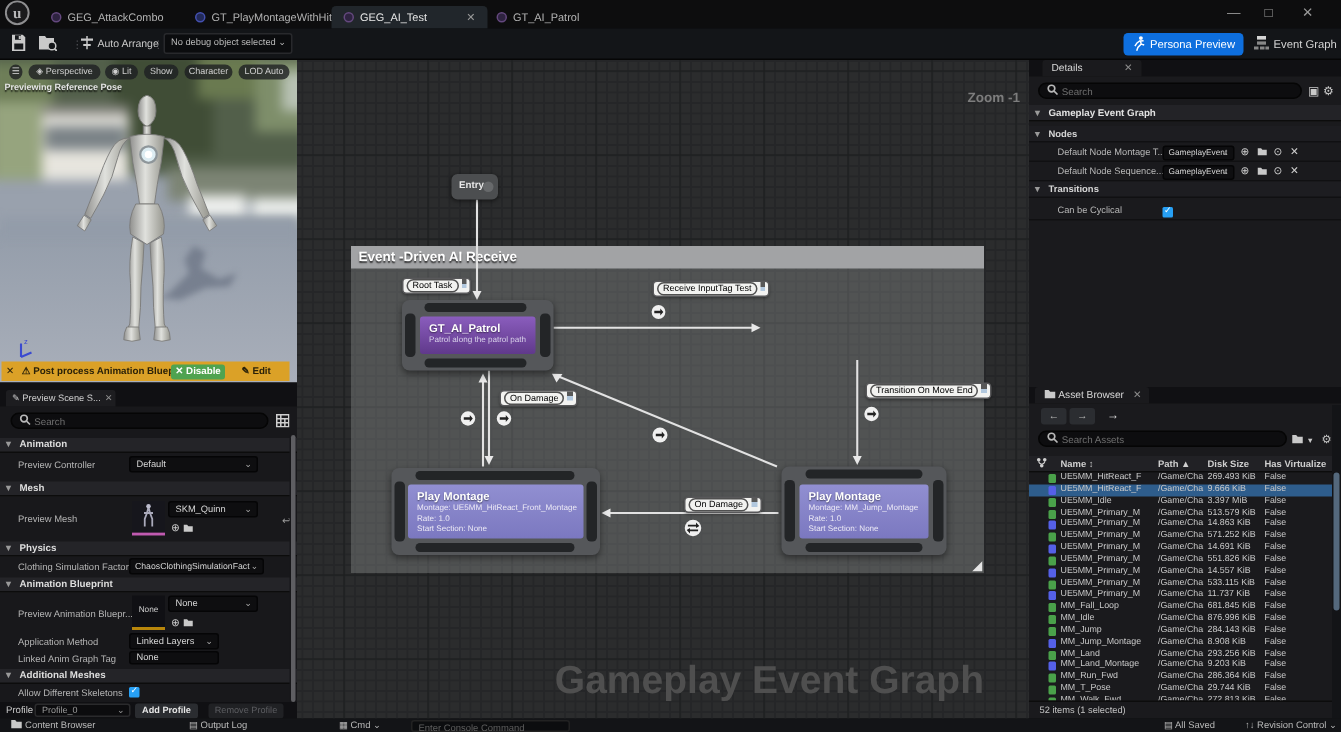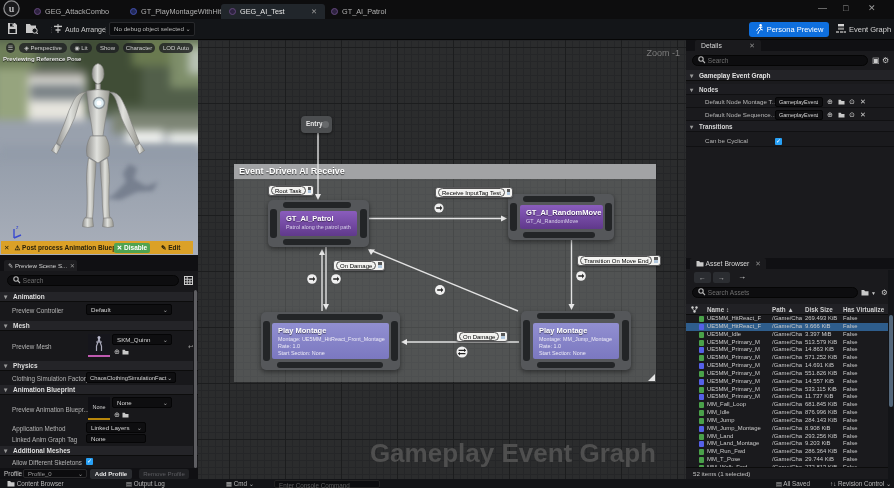--- a/index.html
+++ b/index.html
@@ -41,21 +41,21 @@
   #graph { position:absolute; left:198px; top:40px; width:488px; height:439px; overflow:hidden;
     background-color:#2b2c2d;
     background-image:
       linear-gradient(#1c1d1e 1px, transparent 1px),
       linear-gradient(90deg, #1c1d1e 1px, transparent 1px),
       linear-gradient(#252628 1px, transparent 1px),
       linear-gradient(90deg, #252628 1px, transparent 1px);
     background-size:56px 56px, 56px 56px, 7px 7px, 7px 7px;
     background-position:0 7px, 31px 0, 0 0, 3px 0;
   }
-  #zoomlabel { position:absolute; right:6px; top:8px; color:#7d7d7d; font-size:9px; font-weight:normal; }
+  #zoomlabel { position:absolute; right:6px; top:20px; color:#7d7d7d; font-size:9px; font-weight:bold; }
   #watermark { position:absolute; right:30px; top:398px; color:#4f4f4f; font-size:26px; font-weight:bold; white-space:nowrap; }
   #comment { position:absolute; left:36px; top:124px; width:422px; height:218px; background:rgba(156,157,159,0.34); }
   #commenthead { position:absolute; left:0; top:0; width:422px; height:15px; background:#a2a3a5; color:#fff; font-size:9px; font-weight:bold; line-height:15px; padding-left:5px; text-shadow:0 1px 1px rgba(0,0,0,0.7); }
 
   .gnode { position:absolute; background:#55575a; border-radius:5px; box-shadow:0 2px 5px rgba(0,0,0,0.45); }
   .pin { position:absolute; background:#232527; border-radius:3px; }
   .nbody { position:absolute; border-radius:2px; }
   .ntitle { color:#fff; font-weight:bold; font-size:7.5px; text-shadow:0 1px 1px rgba(0,0,0,0.5); padding:3px 0 0 6px; }
   .nsub { color:#d9d2ea; font-size:5.4px; padding:1px 0 0 6px; white-space:nowrap; overflow:hidden; }
 
@@ -314,30 +314,20 @@
       <div class="pin" style="left:15px;top:2px;width:68px;height:6px"></div>
       <div class="pin" style="left:15px;top:39px;width:68px;height:6px"></div>
       <div class="pin" style="left:2px;top:9px;width:7px;height:29px"></div>
       <div class="pin" style="left:92px;top:9px;width:7px;height:29px"></div>
       <div class="nbody" style="left:12px;top:11px;width:77px;height:25px;background:linear-gradient(#8a5dbd,#60398b)">
         <div class="ntitle">GT_AI_Patrol</div>
         <div class="nsub">Patrol along the patrol path</div>
       </div>
     </div>
 
-    <div class="gnode" style="left:310px;top:154px;width:106px;height:46px">
-      <div class="pin" style="left:15px;top:2px;width:72px;height:6px"></div>
-      <div class="pin" style="left:15px;top:38px;width:72px;height:6px"></div>
-      <div class="pin" style="left:2px;top:9px;width:7px;height:28px"></div>
-      <div class="pin" style="left:97px;top:9px;width:7px;height:28px"></div>
-      <div class="nbody" style="left:12px;top:11px;width:83px;height:24px;background:linear-gradient(#8a5dbd,#60398b)">
-        <div class="ntitle">GT_AI_RandomMove</div>
-        <div class="nsub">GT_AI_RandomMove</div>
-      </div>
-    </div>
 
     <div class="gnode" style="left:63px;top:272px;width:139px;height:58px">
       <div class="pin" style="left:16px;top:2px;width:106px;height:6px"></div>
       <div class="pin" style="left:16px;top:50px;width:106px;height:6px"></div>
       <div class="pin" style="left:2px;top:9px;width:7px;height:40px"></div>
       <div class="pin" style="left:130px;top:9px;width:7px;height:40px"></div>
       <div class="nbody" style="left:11px;top:11px;width:117px;height:36px;background:linear-gradient(#918fd1,#7b78c0)">
         <div class="ntitle">Play Montage</div>
         <div class="nsub" style="color:#eceaf6">Montage: UE5MM_HitReact_Front_Montage</div>
         <div class="nsub" style="color:#eceaf6">Rate: 1.0</div>

